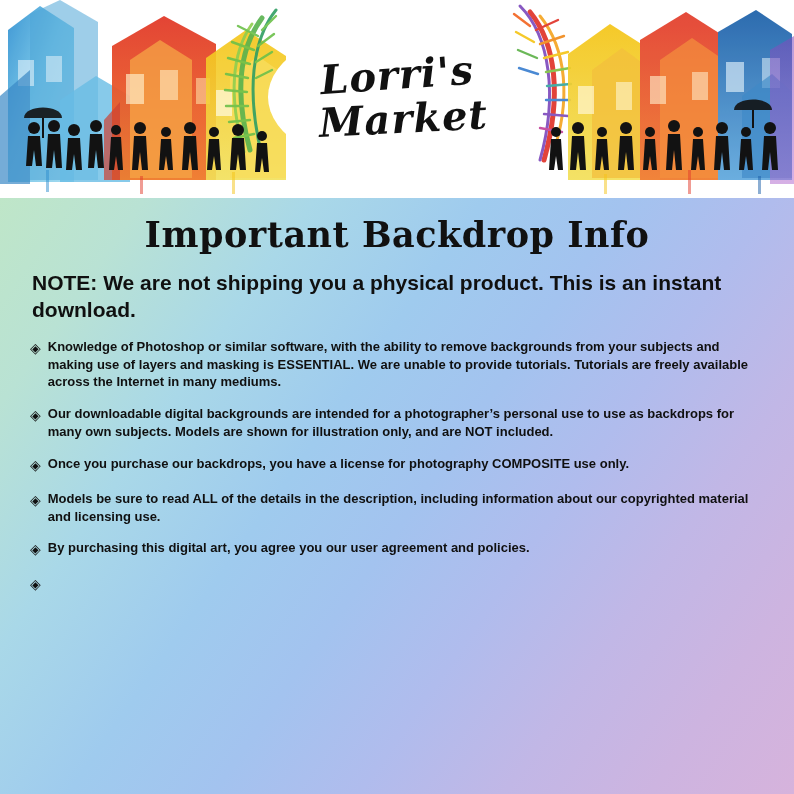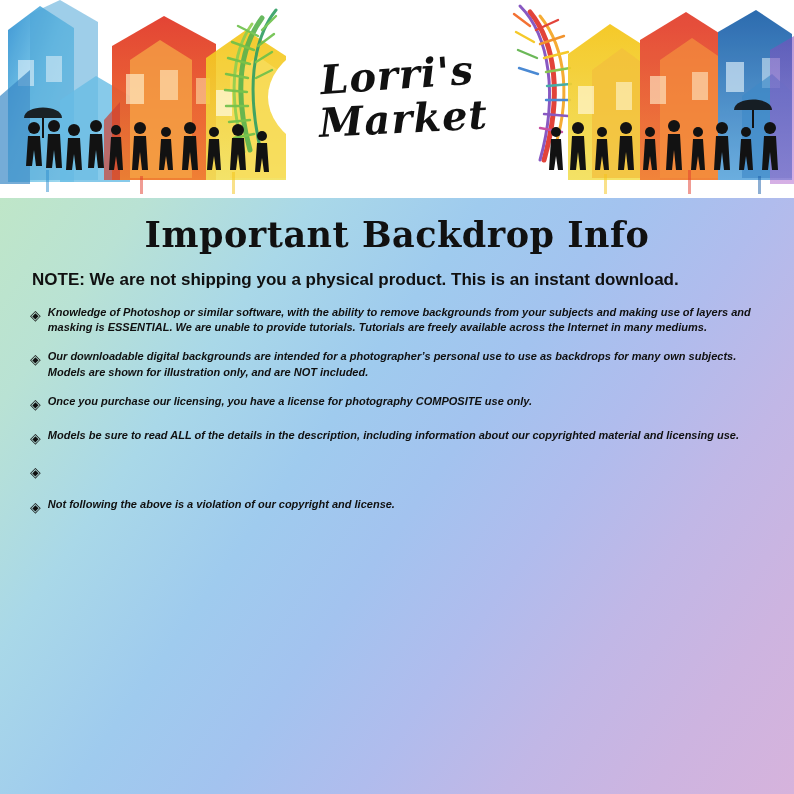--- a/index.html
+++ b/index.html
@@ -97,45 +97,44 @@
   .info-title {
     text-align: center;
     font-family: "DejaVu Serif", serif;
     font-weight: 700;
     font-size: 35px;
     color: #111111;
     letter-spacing: 0.5px;
     margin: 6px 0 14px 0;
   }
   .note {
-    font-size: 17px;
+    font-size: 21px;
     font-weight: 700;
     color: #101010;
     line-height: 1.3;
     margin: 0 0 14px 2px;
   }
   .bullet-row {
     display: flex;
     align-items: flex-start;
     margin-bottom: 14px;
   }
   .bullet-mark {
     flex: 0 0 auto;
     font-size: 14px;
     line-height: 1.38;
     color: #101010;
     margin-right: 7px;
     padding-top: 1px;
   }
   .bullet-text {
-    font-size: 11px;
+    font-size: 13px;
     font-weight: 700;
     color: #101010;
     line-height: 1.38;
-    font-style: italic;
   }
 </style>
 </head>
 <body>
 
 <div class="page">
 
   <div class="banner">
     <svg class="banner-art" viewBox="0 0 794 198" preserveAspectRatio="none" xmlns="http://www.w3.org/2000/svg">
       <defs>
@@ -332,30 +331,30 @@
       <span class="bullet-text">Knowledge of Photoshop or similar software, with the ability to remove backgrounds from your subjects and making use of layers and masking is ESSENTIAL. We are unable to provide tutorials. Tutorials are freely available across the Internet in many mediums.</span>
     </div>
 
     <div class="bullet-row">
       <span class="bullet-mark">◈</span>
       <span class="bullet-text">Our downloadable digital backgrounds are intended for a photographer’s personal use to use as backdrops for many own subjects. Models are shown for illustration only, and are NOT included.</span>
     </div>
 
     <div class="bullet-row">
       <span class="bullet-mark">◈</span>
-      <span class="bullet-text">Once you purchase our licensing, you have a license for photography COMPOSITE use only.</span>
+      <span class="bullet-text">Once you purchase our backdrops, you have a license for photography COMPOSITE use only.</span>
     </div>
 
     <div class="bullet-row">
       <span class="bullet-mark">◈</span>
       <span class="bullet-text">Models be sure to read ALL of the details in the description, including information about our copyrighted material and licensing use.</span>
     </div>
 
     <div class="bullet-row">
       <span class="bullet-mark">◈</span>
-    </div>
-
-    <div class="bullet-row">
-      <span class="bullet-mark">◈</span>
-      <span class="bullet-text">Not following the above is a violation of our copyright and license.</span>
+      <span class="bullet-text">By purchasing this digital art, you agree you our user agreement and policies.</span>
+    </div>
+
+    <div class="bullet-row">
+      <span class="bullet-mark">◈</span>
     </div>
   </div>
 </div>
 
 </body></html>

